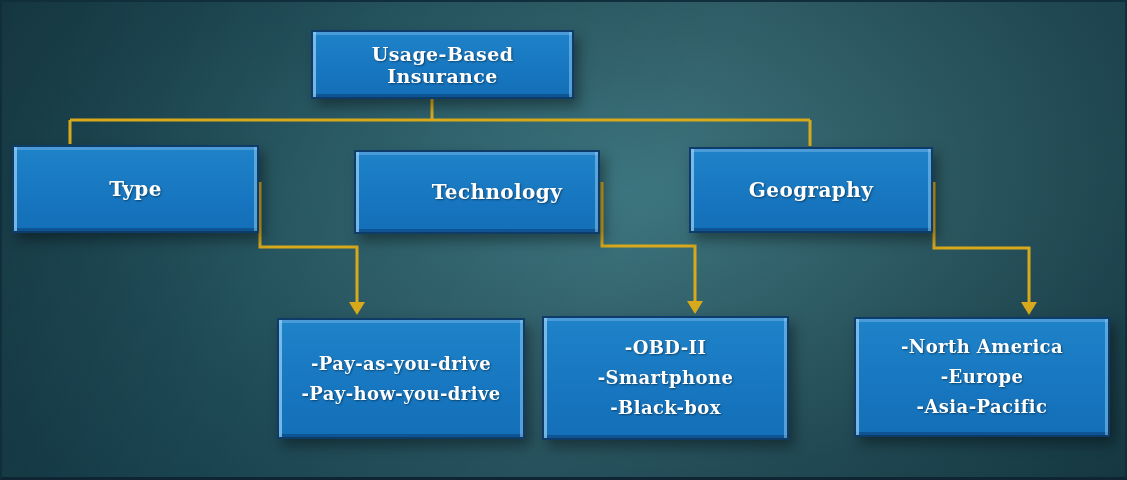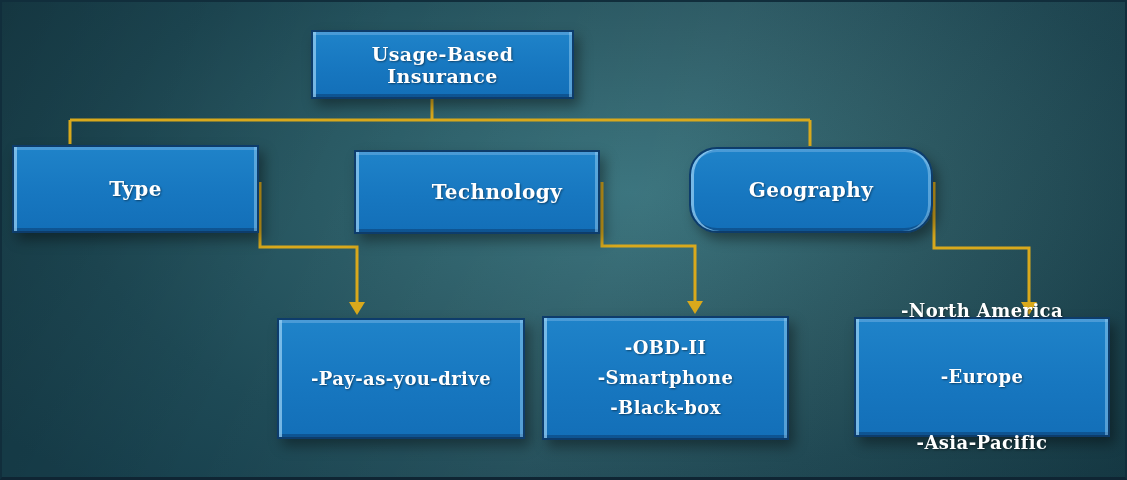--- a/index.html
+++ b/index.html
@@ -34,26 +34,26 @@
     display:flex;flex-direction:column;align-items:center;justify-content:center;
     text-align:center;
     font-weight:bold;
     text-shadow:1px 1px 2px rgba(0,0,0,.45);
     letter-spacing:.4px;
   }
   .title-node{left:309px;top:28px;width:263px;height:69px;font-size:19px;}
   .branch-node{font-size:20px;}
   #node-type{left:10px;top:143px;width:247px;height:88px;}
   #node-technology{left:352px;top:148px;width:246px;height:84px;padding-left:40px;}
-  #node-geography{left:687px;top:145px;width:244px;height:86px;border-radius:28px;}
+  #node-geography{left:687px;top:145px;width:244px;height:86px;}
   .leaf-node{font-size:18px;}
   .leaf-node .leaf-line{line-height:30px;white-space:nowrap;}
   #leaf-type{left:275px;top:316px;width:248px;height:121px;}
   #leaf-technology{left:524px;top:314px;width:247px;height:124px;margin-left:16px;}
-  #leaf-geography{left:852px;top:315px;width:256px;height:120px;gap:36px;}
+  #leaf-geography{left:852px;top:315px;width:256px;height:120px;}
   #connectors{position:absolute;left:0;top:0;pointer-events:none;}
 </style>
 </head>
 <body>
 
 <div id="slide">
 
   <svg id="connectors" width="1127" height="480" viewBox="0 0 1127 480">
     <g stroke="#d9a91c" stroke-width="3" fill="none">
       <path d="M430,95 V118 M68,118 H808 M68,118 V142 M808,118 V144"></path>
@@ -77,20 +77,21 @@
   </div>
   <div class="node branch-node" id="node-technology">
     <span>Technology</span>
   </div>
   <div class="node branch-node" id="node-geography">
     <span>Geography</span>
   </div>
 
   <div class="node leaf-node" id="leaf-type">
     <div class="leaf-line">-Pay-as-you-drive</div>
+    <div class="leaf-line">-Pay-how-you-drive</div>
   </div>
 
   <div class="node leaf-node" id="leaf-technology">
     <div class="leaf-line">-OBD-II</div>
     <div class="leaf-line">-Smartphone</div>
     <div class="leaf-line">-Black-box</div>
   </div>
 
   <div class="node leaf-node" id="leaf-geography">
     <div class="leaf-line">-North America</div>

